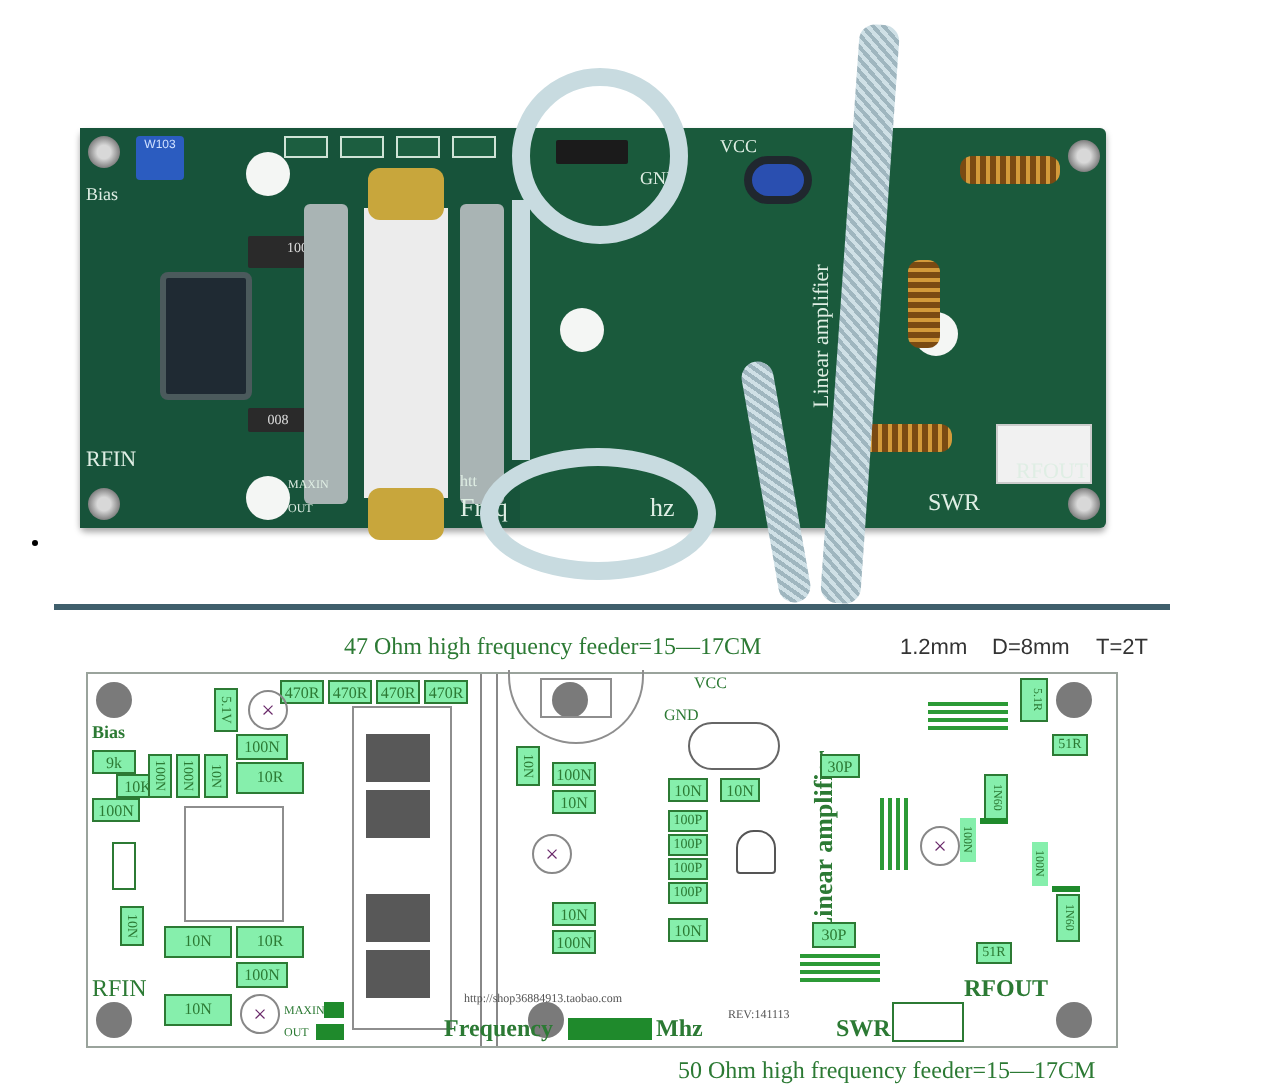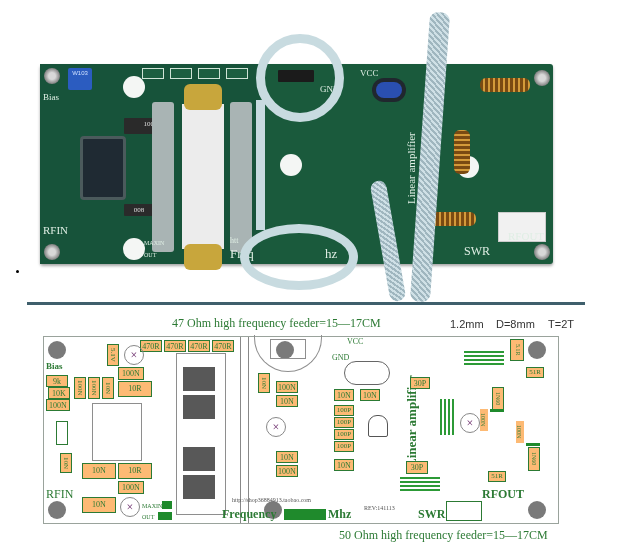--- a/index.html
+++ b/index.html
@@ -23,21 +23,21 @@
   .connector{position:absolute;left:458px;top:148px;width:46px;height:28px;background:#f1f1f1;border:1px solid #ccc;}
   .cable-white{position:absolute;border:9px solid #c8dbe0;border-radius:50%;}
   .cable-braid{position:absolute;background:repeating-linear-gradient(45deg,#9fb6bf 0 2px,#cfe0e6 2px 4px);border-radius:8px;}
   .rule{position:absolute;left:27px;top:302px;width:558px;height:3px;background:#3f5f6c;}
   .dot{position:absolute;left:16px;top:270px;width:3px;height:3px;border-radius:50%;background:#000;}
   
   .board{position:absolute;left:43px;top:336px;width:514px;height:186px;border:1px solid #9aa39c;background:#fff;}
   .lbl{position:absolute;font-size:12px;color:#2c7a34;white-space:nowrap;}
   .lbl-sans{font-family:"Liberation Sans",sans-serif;color:#333;}
   .mnt{position:absolute;width:18px;height:18px;border-radius:50%;background:#7a7a7a;}
-  .part{position:absolute;border:1.5px solid #2c7a34;font-size:8px;color:#2c7a34;text-align:center;font-family:"Liberation Serif",serif;line-height:11px;background:#fdba74;}
+  .part{position:absolute;border:1.5px solid #2c7a34;font-size:8px;color:#2c7a34;text-align:center;font-family:"Liberation Serif",serif;line-height:11px;background:#86efac;}
   .outline{position:absolute;border:1px solid #8e8e8e;}
   .bar-dark{position:absolute;background:#585858;}
   .green-fill{position:absolute;background:#1f8a2c;}
   .trim{position:absolute;width:18px;height:18px;border-radius:50%;border:1.5px solid #888;color:#6a2a6a;font-size:12px;text-align:center;line-height:18px;}
   .coil-d{position:absolute;background:repeating-linear-gradient(0deg,#2c9a36 0 2px,#fff 2px 4px);}
   .coil-v{position:absolute;background:repeating-linear-gradient(90deg,#2c9a36 0 2px,#fff 2px 4px);}
   .vline{position:absolute;width:1px;background:#888;}
 </style>
 </head>
 <body>
@@ -112,21 +112,21 @@
 
   <div class="lbl" style="left:2px;top:24px;font-size:9px;font-weight:bold">Bias</div>
   <div class="lbl" style="left:2px;top:150px;font-size:12px">RFIN</div>
 
   <div class="part" style="left:96px;top:3px;width:20px;height:10px">470R</div>
   <div class="part" style="left:120px;top:3px;width:20px;height:10px">470R</div>
   <div class="part" style="left:144px;top:3px;width:20px;height:10px">470R</div>
   <div class="part" style="left:168px;top:3px;width:20px;height:10px">470R</div>
 
   <div class="part" style="left:2px;top:38px;width:20px;height:10px">9k</div>
-  <div class="part" style="left:4px;top:50px;width:20px;height:10px">10K</div>
+  <div class="part" style="left:14px;top:50px;width:20px;height:10px">10K</div>
   <div class="part" style="left:2px;top:62px;width:22px;height:10px">100N</div>
   <div class="part" style="left:30px;top:40px;width:10px;height:20px;writing-mode:vertical-rl;font-size:7px">100N</div>
   <div class="part" style="left:44px;top:40px;width:10px;height:20px;writing-mode:vertical-rl;font-size:7px">100N</div>
   <div class="part" style="left:58px;top:40px;width:10px;height:20px;writing-mode:vertical-rl;font-size:7px">10N</div>
   <div class="part" style="left:63px;top:7px;width:10px;height:20px;writing-mode:vertical-rl;font-size:7px">5.1V</div>
   <div class="trim" style="left:80px;top:8px">×</div>
   <div class="part" style="left:74px;top:30px;width:24px;height:11px">100N</div>
   <div class="part" style="left:74px;top:44px;width:32px;height:14px;line-height:14px">10R</div>
   <div class="outline" style="left:48px;top:66px;width:48px;height:56px"></div>
   <div class="outline" style="left:12px;top:84px;width:10px;height:22px;border-color:#2c7a34"></div>

